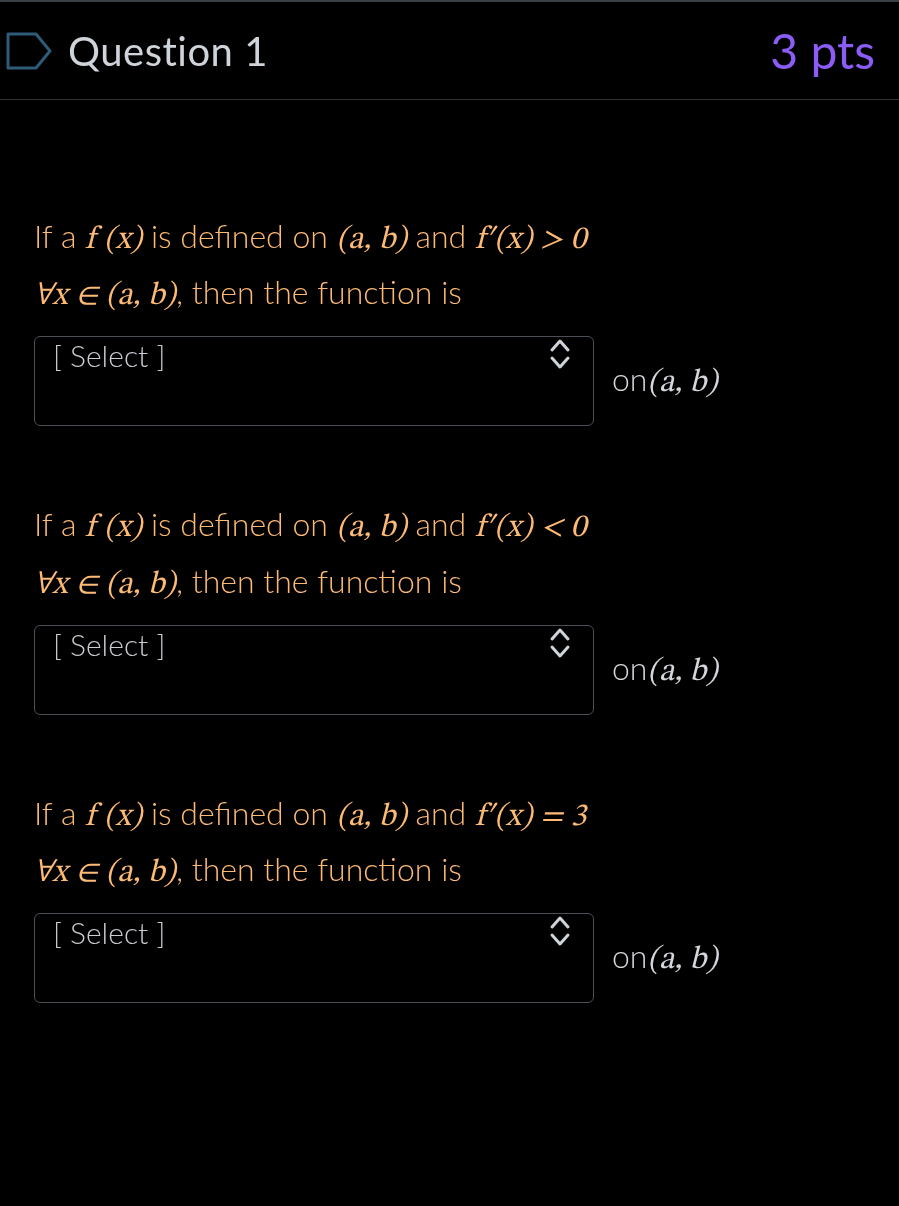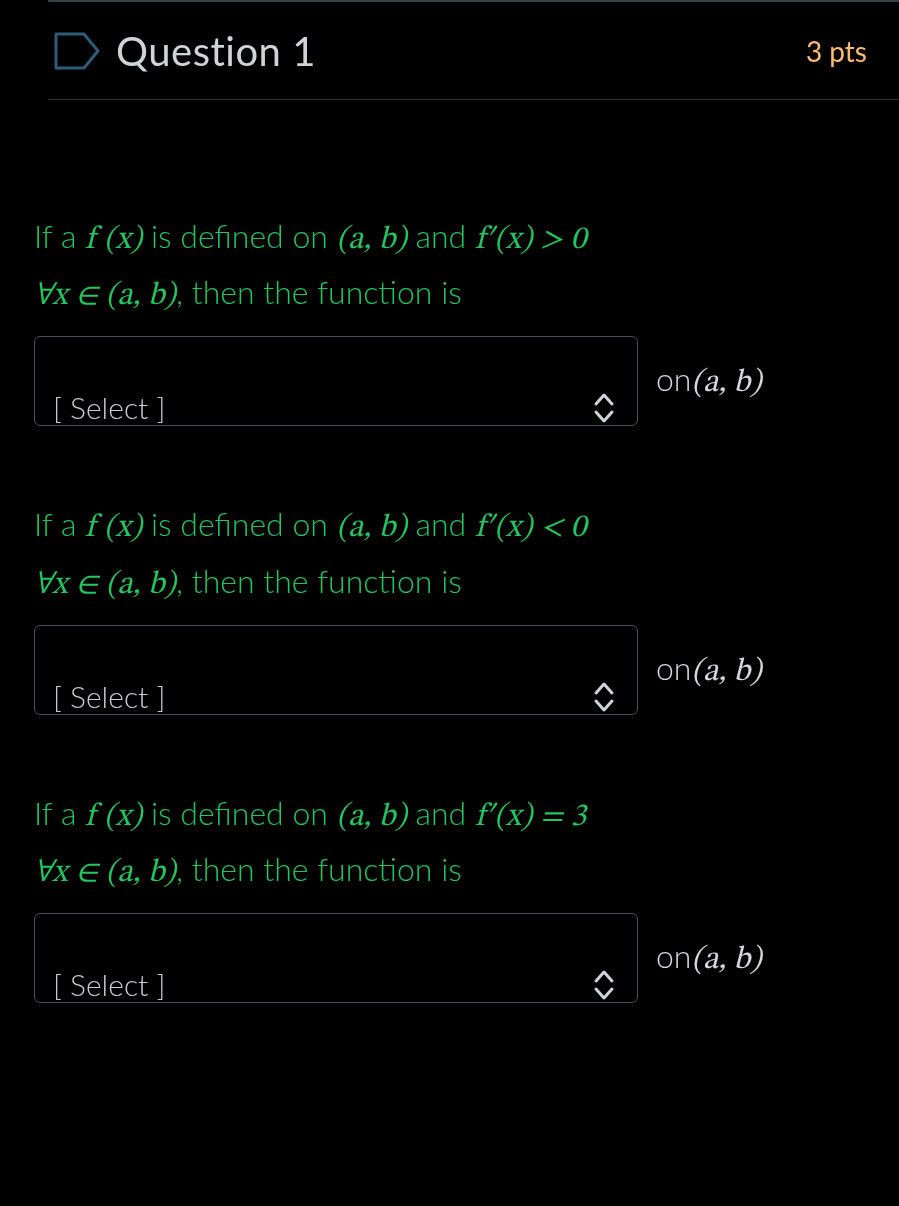--- a/index.html
+++ b/index.html
@@ -10,77 +10,76 @@
   font-family: "Lato", "Helvetica Neue", Arial, sans-serif;
   width: 899px;
 }
 .topbar {
   border-top: 2px solid #3a4045;
   border-bottom: 1px solid #2d3237;
   height: 100px;
   display: flex;
   align-items: center;
   justify-content: space-between;
-  padding: 0 32px 0 6px;
+  padding: 0 24px 0 6px;
   box-sizing: border-box;
-  margin-left: 48px;
 }
 .title-group {
   display: flex;
   align-items: center;
   gap: 16px;
 }
 .tag-icon svg {
   width: 46px;
   height: 38px;
   display: block;
 }
 .qtitle {
   font-size: 40px;
   font-weight: 400;
   color: #cfd4da;
   letter-spacing: 0.5px;
 }
 .pts {
-  font-size: 28px;
-  color: #fdba74;
+  font-size: 48px;
+  color: #8b5cf6;
   text-align: center;
 }
 .body {
   padding: 110px 30px 40px 34px;
   box-sizing: border-box;
 }
 .statement {
   font-size: 32px;
   line-height: 1.6;
-  color: #22c55e;
+  color: #fdba74;
   font-weight: 300;
 }
 .math {
   font-family: "Cambria Math", "STIX Two Math", "Latin Modern Math", serif;
   font-style: italic;
   font-weight: 600;
   white-space: nowrap;
 }
 .row {
   display: flex;
   align-items: center;
   gap: 18px;
   margin-top: 14px;
   margin-bottom: 72px;
 }
 .row:last-child { margin-bottom: 0; }
 .select-box {
-  width: 604px;
+  width: 560px;
   height: 90px;
   border: 1px solid #4a5056;
   border-radius: 6px;
   background: #000;
   display: flex;
-  align-items: flex-end;
+  align-items: flex-start;
   justify-content: space-between;
   padding: 0 20px 0 18px;
   box-sizing: border-box;
   cursor: pointer;
 }
 .select-label {
   font-size: 30px;
   color: #c8cdd3;
   font-weight: 300;
 }

